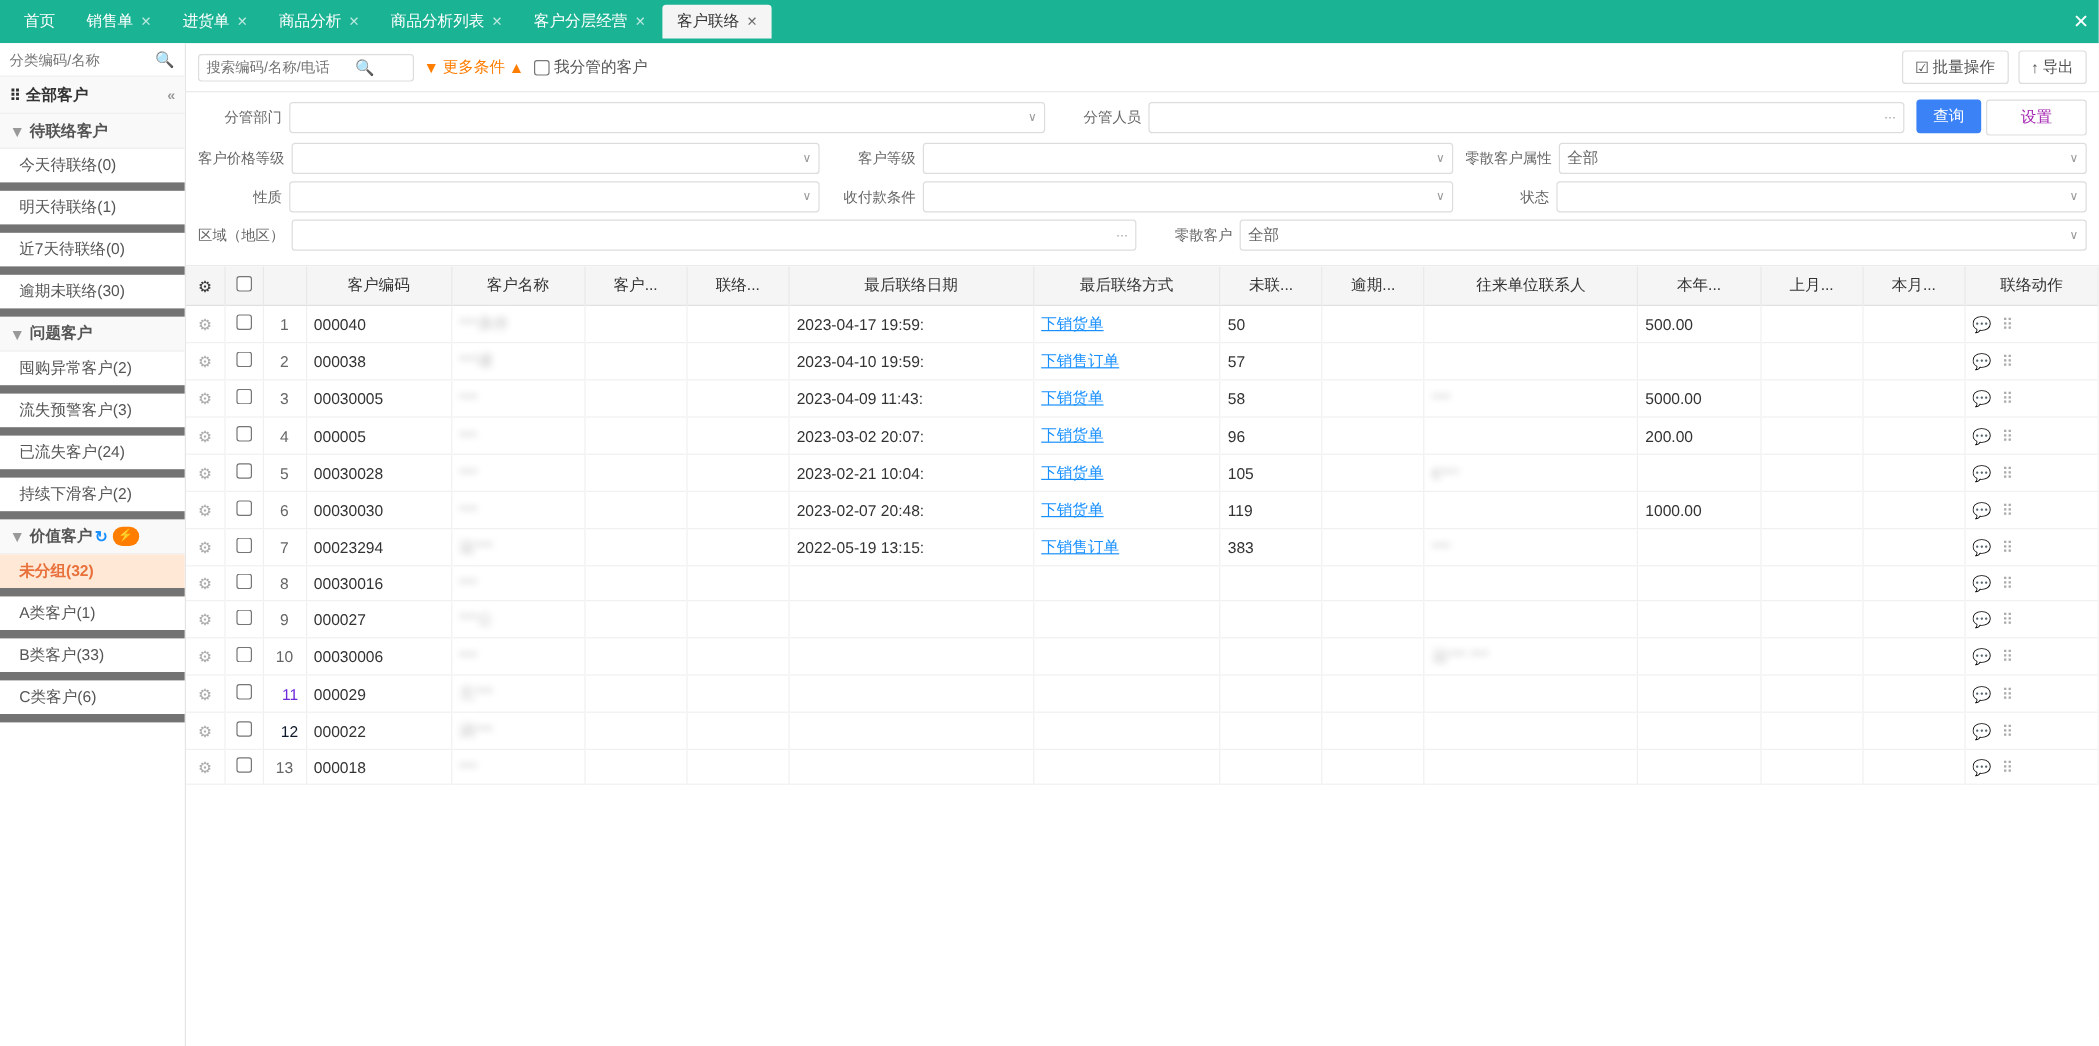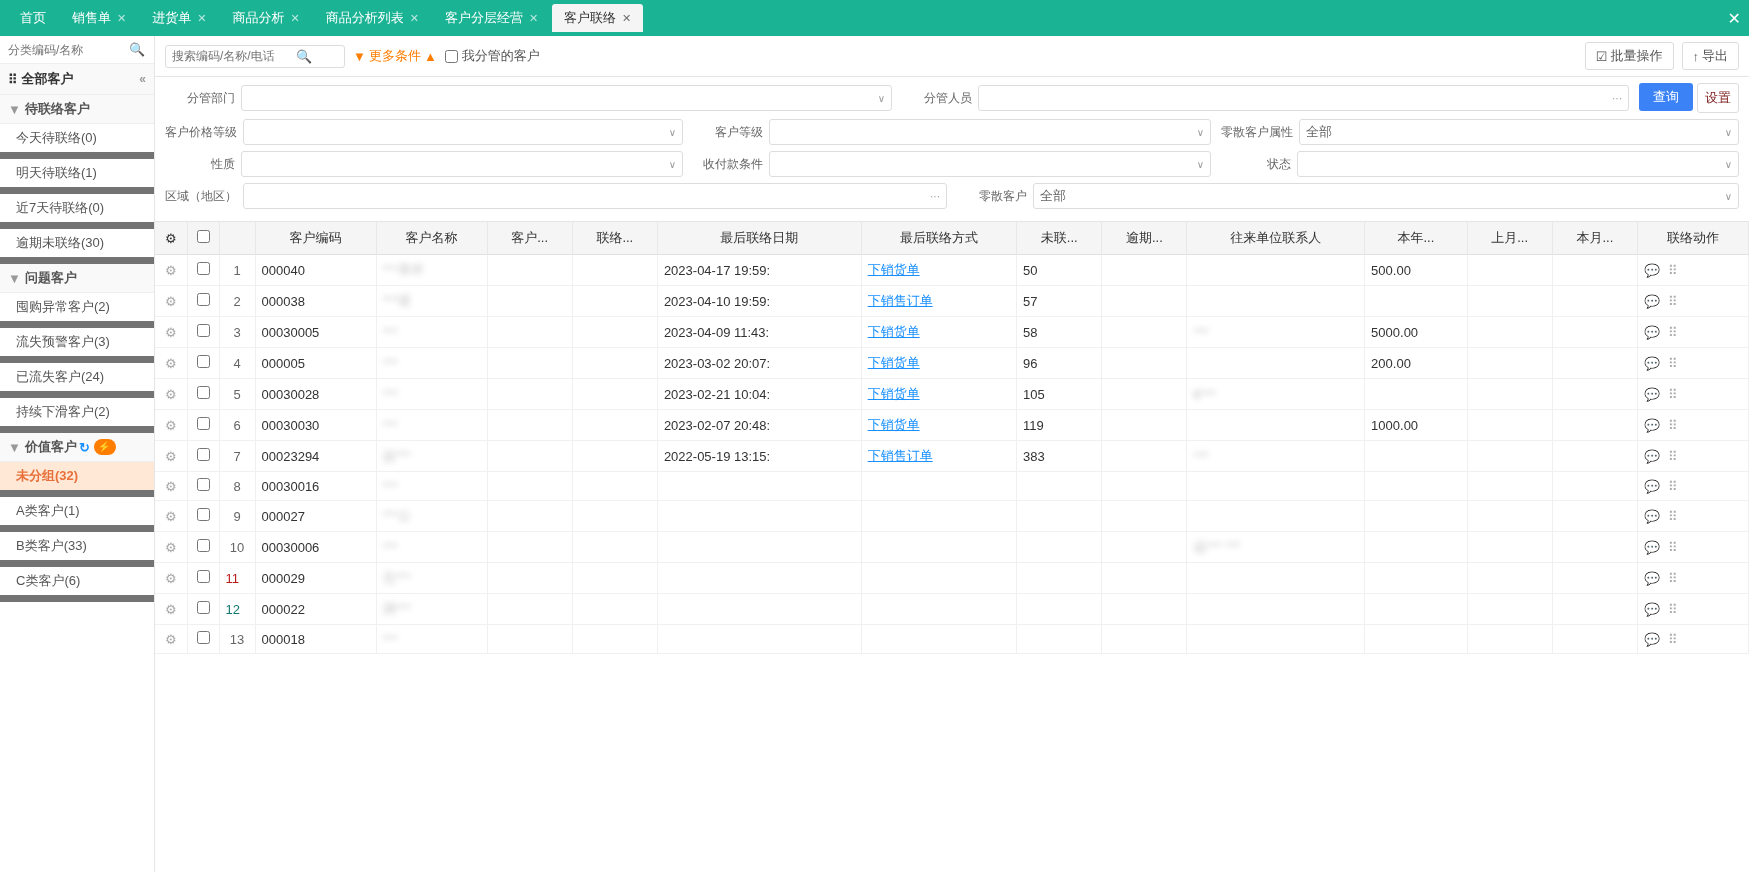--- a/index.html
+++ b/index.html
@@ -251,23 +251,23 @@
       color: #fff;
       border: none;
       padding: 5px 14px;
       border-radius: 3px;
       cursor: pointer;
       font-size: 13px;
       font-family: Liberation Mono, monospace;
     }
     .btn-reset {
       background: #fff;
-      color: #7f1d1d;
+      color: #a21caf;
       border: 1px solid #ddd;
-      padding: 5px 7px;
+      padding: 5px 28px;
       border-radius: 3px;
       cursor: pointer;
       font-size: 13px;
     }
 
     
     .table-wrapper {
       flex: 1;
       overflow: auto;
       background: #fff;
@@ -842,21 +842,21 @@
       <td>
         <div class="action-icons">
           <span title="联络">💬</span>
           <span title="更多">⠿</span>
         </div>
       </td>
     </tr>
             <tr>
       <td class="col-gear" style="text-align:center;color:#aaa;">⚙</td>
       <td class="col-check" style="text-align:center;"><input type="checkbox" style=""></td>
-      <td class="col-seq" style="text-align:left;color:#b91c1c;">11</td>
+      <td class="col-seq" style="text-align:right;color:#6d28d9;">11</td>
       <td>000029</td>
       <td><span class="blurred">北***</span></td>
       <td></td>
       <td></td>
       <td></td>
       <td></td>
       <td></td>
       <td></td>
       <td><span class="blurred"></span></td>
       <td></td>
@@ -865,21 +865,21 @@
       <td>
         <div class="action-icons">
           <span title="联络">💬</span>
           <span title="更多">⠿</span>
         </div>
       </td>
     </tr>
             <tr>
       <td class="col-gear" style="text-align:center;color:#aaa;">⚙</td>
       <td class="col-check" style="text-align:center;"><input type="checkbox" style=""></td>
-      <td class="col-seq" style="text-align:left;color:#0f766e;">12</td>
+      <td class="col-seq" style="text-align:right;color:#0f172a;">12</td>
       <td>000022</td>
       <td><span class="blurred">涡***</span></td>
       <td></td>
       <td></td>
       <td></td>
       <td></td>
       <td></td>
       <td></td>
       <td><span class="blurred"></span></td>
       <td></td>

